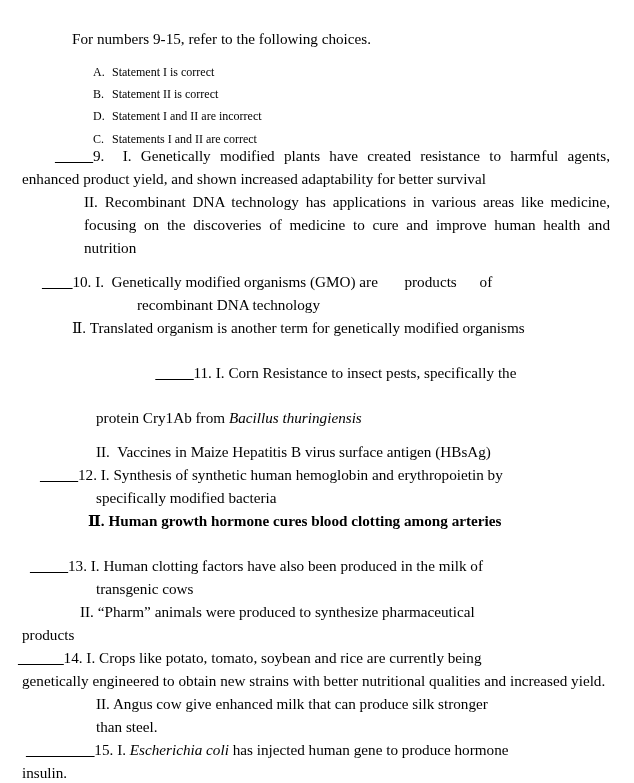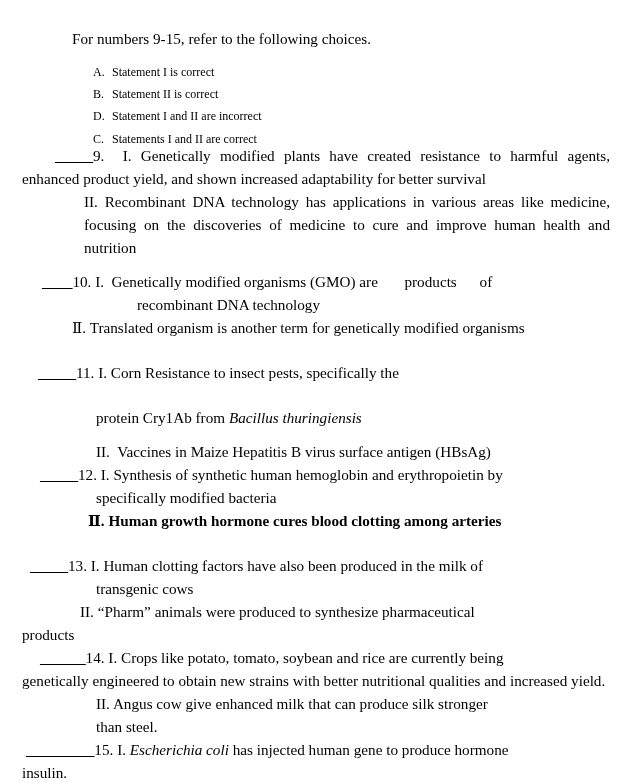--- a/index.html
+++ b/index.html
@@ -89,35 +89,35 @@
   .q10-hang {
     margin-left: 137px;
   }
   .q10-ii {
     margin-left: 72px;
     margin-right: 10px;
   }
   .gap-lg { height: 22px; }
   .gap-sm { height: 11px; }
   
-  .q11-main { margin-left: 38px; }
+  .q11-main { margin-left: 38px; text-align: center; }
   .q11-cont { margin-left: 110px; margin-right: 24px; }
   .q11-cont2 { margin-left: 96px; }
   .q11-ii { margin-left: 96px; }
   
   .q12-main { margin-left: 40px; margin-right: 24px; }
   .q12-cont { margin-left: 96px; }
   .q12-ii { margin-left: 88px; font-weight: bold; }
   
   .q13-main { margin-left: 30px; margin-right: 24px; }
   .q13-cont { margin-left: 96px; }
   .q13-ii { margin-left: 80px; margin-right: 24px; }
   .q13-ii2 { margin-left: 22px; }
   
-  .q14-main { margin-left: 40px; margin-right: 24px; }
+  .q14-main { margin-left: 18px; margin-right: 24px; }
   .q14-body { margin-left: 22px; margin-right: 24px; }
   .q14-ii { margin-left: 96px; margin-right: 24px; }
   .q14-cont { margin-left: 96px; }
   
   .q15-main { margin-left: 26px; margin-right: 24px; }
   .q15-cont { margin-left: 22px; }
   .q15-ii { margin-left: 96px; }
   i { font-style: italic; }
 </style>
 </head>

